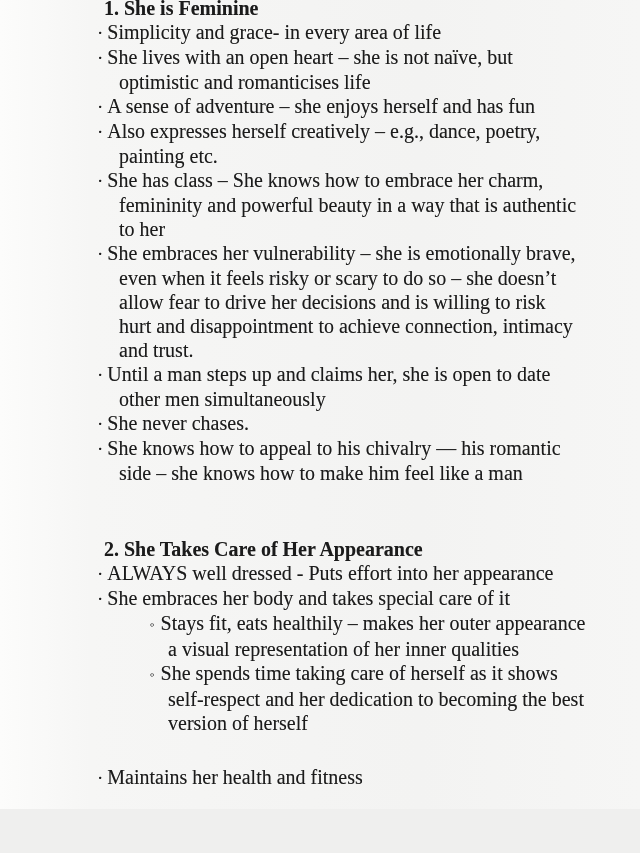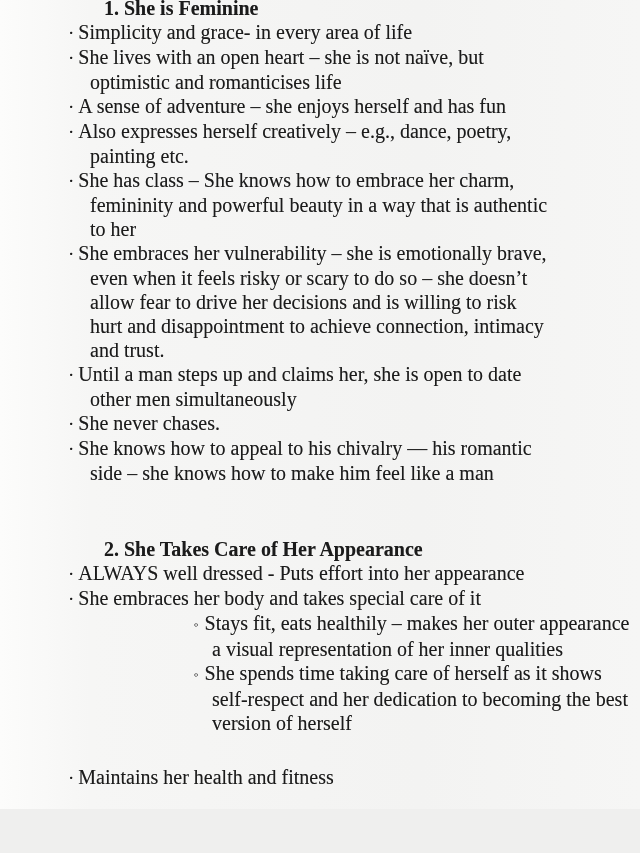--- a/index.html
+++ b/index.html
@@ -17,22 +17,22 @@
     text-shadow: 0 0 0.6px rgba(10,10,10,0.35);
   }
   .content { margin-top: -4px; }
   .section-heading {
     margin-left: 104px;
     font-size: 20px;
     font-weight: bold;
     line-height: 24px;
   }
   .item { white-space: pre; }
-  .item.l1 { padding-left: 90px; text-indent: -22px; }
-  .item.l2 { padding-left: 168px; text-indent: -18px; margin-left: 44px; }
+  .item.l1 { padding-left: 119px; text-indent: -22px; }
+  .item.l2 { padding-left: 168px; text-indent: -18px; }
   .item-text { white-space: pre; }
   .bullet { display: inline; }
   .l1 .bullet { font-size: 19px; margin-right: 4px; }
   .l2 .bullet { font-size: 13px; margin-right: 6px; vertical-align: 1px; }
   .doc-section[data-idx="1"] { margin-top: 52px; }
   .doc-section[data-idx="2"] { margin-top: 30px; }
 </style>
 </head>
 <body>
 

